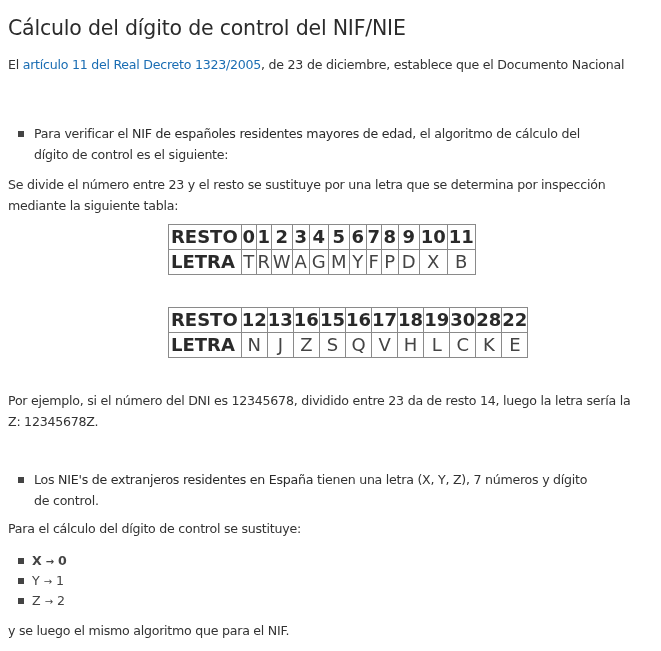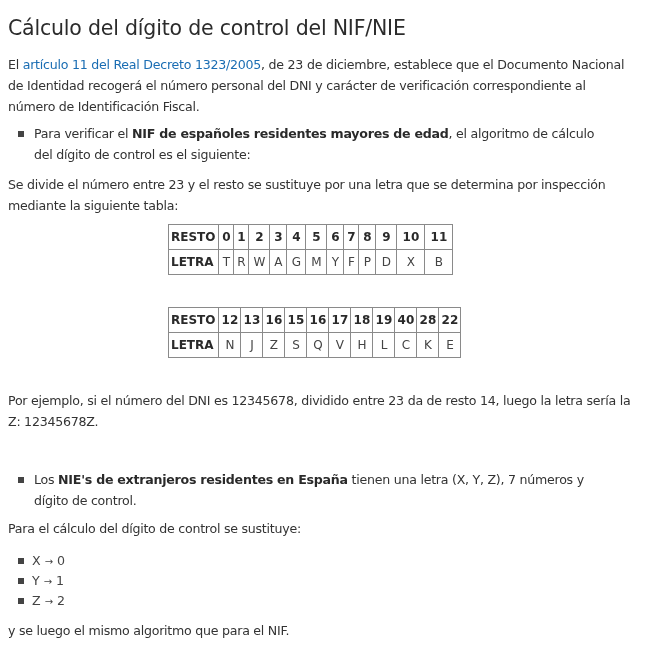--- a/index.html
+++ b/index.html
@@ -38,41 +38,41 @@
       margin: 0;
       position: absolute;
       left: 0;
       width: 625px;
       letter-spacing: -0.25px;
     }
     a {
       color: #1a6db3;
       text-decoration: none;
     }
-    b { font-weight: bold; color: #2a2a2a; }
+    b { font-weight: normal; color: #2a2a2a; }
     .bullet-item {
       position: absolute;
       left: 0;
       width: 625px;
       padding-left: 26px;
       box-sizing: border-box;
       letter-spacing: -0.25px;
     }
     .bullet-item .sq {
       position: absolute;
       left: 10px;
       top: 8px;
       width: 6px;
       height: 6px;
       background: #444444;
     }
     table {
       position: absolute;
       border-collapse: collapse;
-      font-size: 12px;
+      font-size: 18px;
       color: #333;
     }
     td {
       border: 1px solid #8a8a8a;
       padding: 0;
       height: 24px;
       text-align: center;
       line-height: 24px;
     }
     td.hdr {
@@ -116,22 +116,21 @@
   </style>
 </head>
 <body>
 
 <div class="page">
 
   <h1>Cálculo del dígito de control del NIF/NIE</h1>
 
   <p style="top:54px;">
     <span>El </span><a href="#">artículo 11 del Real Decreto 1323/2005</a><span>, de 23 de  diciembre, establece que el Documento Nacional</span><br>
-    <span>de Identidad recogerá el número personal del DNI y carácter de verificación correspondiente al</span><br>
-    <span>número de Identificación Fiscal.</span>
+    <br>
   </p>
 
   <div class="bullet-item" style="top:123px; padding-right:20px;">
     <span class="sq"></span>
     <span>Para verificar el </span><b>NIF de españoles residentes mayores de edad</b><span>, el algoritmo de cálculo del dígito de control es el siguiente:</span>
   </div>
 
   <p style="top:174px; width:620px;">Se divide el número entre 23 y el resto se sustituye por una letra que se determina por inspección mediante la siguiente tabla:</p>
 
   <table class="outer" style="left:160px; top:224px;">
@@ -174,21 +173,21 @@
         <tr class="resto">
       <td class="hdr">RESTO</td>
       <td style="width:21px">12</td>
       <td style="width:21px">13</td>
       <td style="width:21px">16</td>
       <td style="width:21px">15</td>
       <td style="width:21px">16</td>
       <td style="width:21px">17</td>
       <td style="width:21px">18</td>
       <td style="width:21px">19</td>
-      <td style="width:21px">40</td>
+      <td style="width:21px">30</td>
       <td style="width:21px">28</td>
       <td style="width:21px">22</td>
     </tr>
     <tr class="letra">
       <td class="hdr">LETRA</td>
       <td>N</td>
       <td>J</td>
       <td>Z</td>
       <td>S</td>
       <td>Q</td>
@@ -204,21 +203,21 @@
 
   <p style="top:390px; width:630px;">Por ejemplo, si el número del DNI es 12345678, dividido entre 23 da de resto 14, luego la letra sería la Z: 12345678Z.</p>
 
   <div class="bullet-item" style="top:469px; padding-right:30px;">
     <span class="sq"></span>
     <span>Los </span><b>NIE's de extranjeros residentes en España</b><span> tienen una letra (X, Y, Z), 7 números y dígito de control.</span>
   </div>
 
   <p style="top:518px;">Para el cálculo del dígito de control se sustituye:</p>
 
-  <div class="mini-item" style="top:551px;">
+  <div class="mini-item" style="top:551px;font-weight:bold;">
     <span class="sq"></span>
     <span>X</span><span class="arrow">→</span><span>0</span>
   </div>
   <div class="mini-item" style="top:571px;">
     <span class="sq"></span>
     <span>Y</span><span class="arrow">→</span><span>1</span>
   </div>
   <div class="mini-item" style="top:591px;">
     <span class="sq"></span>
     <span>Z</span><span class="arrow">→</span><span>2</span>

